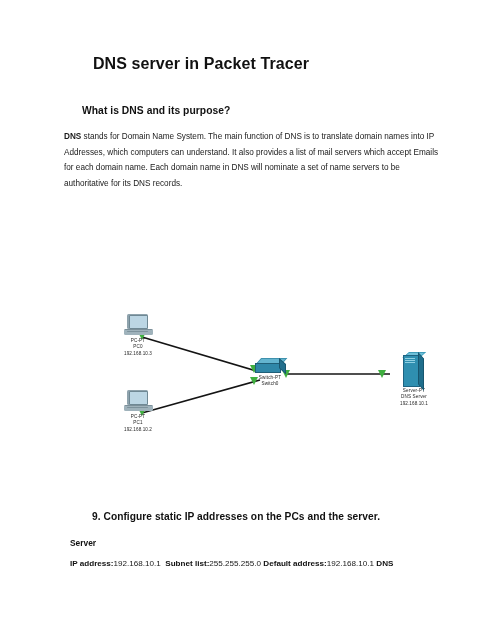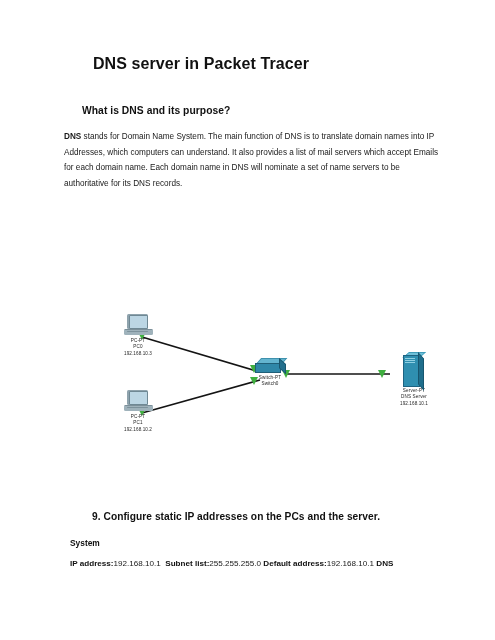--- a/index.html
+++ b/index.html
@@ -300,21 +300,21 @@
         <div class="node-labels">Server-PT</div>
         <div class="node-labels">DNS Server</div>
         <div class="node-ip">192.168.10.1</div>
       </div>
     </div>
 
   </div>
 
   <div class="section-heading" id="step-2">9. Configure static IP addresses on the PCs and the server.</div>
 
-  <div id="label-server">System</div>
+  <div id="label-server">Server</div>
 
   <div class="config-line">
     <b>IP address:</b><span>192.168.10.1</span>&nbsp;
     <b>Subnet list:</b><span>255.255.255.0</span>
     <b>Default address:</b><span>192.168.10.1</span>
     <b>DNS</b>
   </div>
 
 </div>
 

